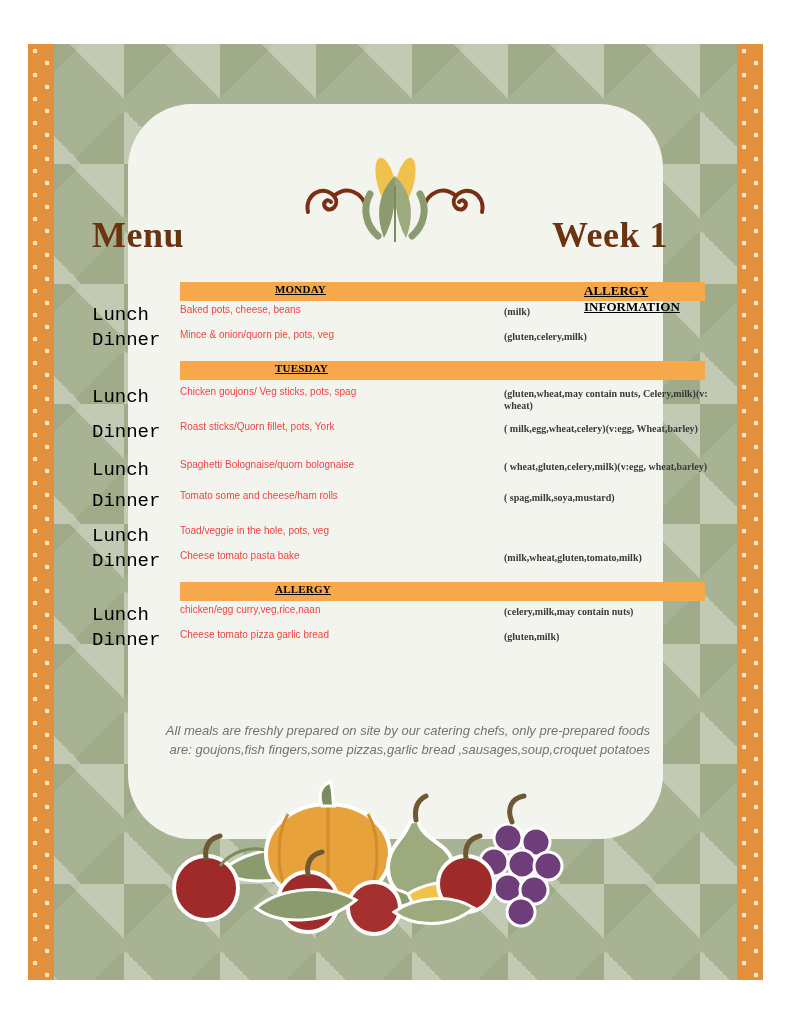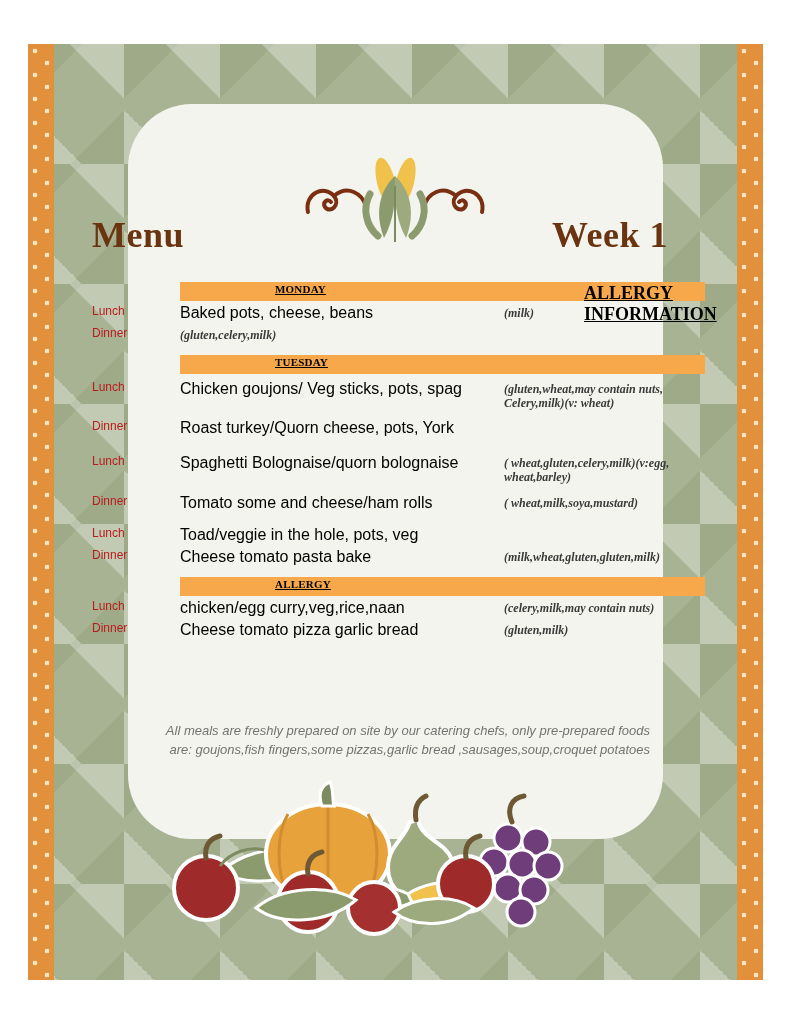--- a/index.html
+++ b/index.html
@@ -119,55 +119,54 @@
     text-decoration: underline;
     letter-spacing: 0.2px;
     margin-left: 23px;
   }
   .day-bar .allergy-header {
     position: absolute;
     left: 404px;
     top: 1px;
     font-family: "Liberation Serif", serif;
     font-weight: bold;
-    font-size: 18px;
+    font-size: 13px;
     color: #000000;
     text-decoration: underline;
   }
   .meal-row {
     position: relative;
     display: flex;
     align-items: flex-start;
     min-height: 22px;
   }
   .meal-kind {
     width: 96px;
     flex: 0 0 96px;
-    font-family: Liberation Sans, sans-serif;
-    font-size: 12px;
-    color: #b91c1c;
+    font-family: Liberation Mono, monospace;
+    font-size: 19px;
+    color: #000000;
     padding-top: 3px;
     padding-left: 8px;
     box-sizing: border-box;
   }
   .meal-name {
     width: 324px;
     flex: 0 0 324px;
     font-family: "Liberation Sans", sans-serif;
-    font-size: 16px;
-    color: #000000;
+    font-size: 10px;
+    color: #ef4444;
     padding-top: 3px;
     box-sizing: border-box;
   }
   .meal-allergy {
     flex: 1 1 auto;
     font-family: "Liberation Serif", serif;
-    font-style: italic;
     font-weight: bold;
-    font-size: 12px;
+    font-size: 10px;
     color: #3a3a3a;
     padding-top: 5px;
     line-height: 1.18;
   }
   .gap-6  { height: 6px; }
   .gap-10 { height: 10px; }
   .gap-3  { height: 3px; }
 
   
   #footnote {
@@ -235,71 +234,73 @@
         <span class="day-label">MONDAY</span>
         <span class="allergy-header">ALLERGY INFORMATION</span>
       </div>
       <div class="meal-row">
         <div class="meal-kind">Lunch</div>
         <div class="meal-name">Baked pots, cheese, beans</div>
         <div class="meal-allergy">(milk)</div>
       </div>
       <div class="meal-row">
         <div class="meal-kind">Dinner</div>
+        <div class="meal-name">Mince &amp; onion/quorn pie, pots, veg</div>
         <div class="meal-allergy">(gluten,celery,milk)</div>
       </div>
     </div>
 
     <div class="gap-10"></div>
 
     <div class="day-block">
       <div class="day-bar">
         <span class="day-label">TUESDAY</span>
       </div>
       <div class="gap-3"></div>
       <div class="meal-row">
         <div class="meal-kind">Lunch</div>
         <div class="meal-name">Chicken goujons/ Veg sticks, pots, spag</div>
         <div class="meal-allergy">(gluten,wheat,may contain nuts, Celery,milk)(v: wheat)</div>
       </div>
       <div class="gap-6"></div>
       <div class="meal-row">
         <div class="meal-kind">Dinner</div>
-        <div class="meal-name">Roast turkey/Quorn cheese, pots, York</div>
+        <div class="meal-name">Roast sticks/Quorn fillet, pots, York</div>
+        <div class="meal-allergy">( milk,egg,wheat,celery)(v:egg, Wheat,barley)</div>
       </div>
     </div>
 
     <div class="gap-10"></div>
 
     <div class="day-block">
       <div class="gap-3"></div>
       <div class="meal-row">
         <div class="meal-kind">Lunch</div>
         <div class="meal-name">Spaghetti Bolognaise/quorn bolognaise</div>
         <div class="meal-allergy">( wheat,gluten,celery,milk)(v:egg, wheat,barley)</div>
       </div>
       <div class="gap-6"></div>
       <div class="meal-row">
         <div class="meal-kind">Dinner</div>
         <div class="meal-name">Tomato some and cheese/ham rolls</div>
-        <div class="meal-allergy">( wheat,milk,soya,mustard)</div>
+        <div class="meal-allergy">( spag,milk,soya,mustard)</div>
       </div>
     </div>
 
     <div class="gap-10"></div>
 
     <div class="day-block">
       <div class="meal-row">
         <div class="meal-kind">Lunch</div>
         <div class="meal-name">Toad/veggie in the hole, pots, veg</div>
       </div>
       <div class="meal-row">
         <div class="meal-kind">Dinner</div>
         <div class="meal-name">Cheese tomato pasta bake</div>
-        <div class="meal-allergy">(milk,wheat,gluten,gluten,milk)</div>
+        <div class="meal-allergy">(milk,wheat,gluten,tomato,milk)</div>
       </div>
     </div>
 
     <div class="gap-10"></div>
 
     <div class="day-block">
       <div class="day-bar">
         <span class="day-label">ALLERGY</span>
       </div>
       <div class="meal-row">

